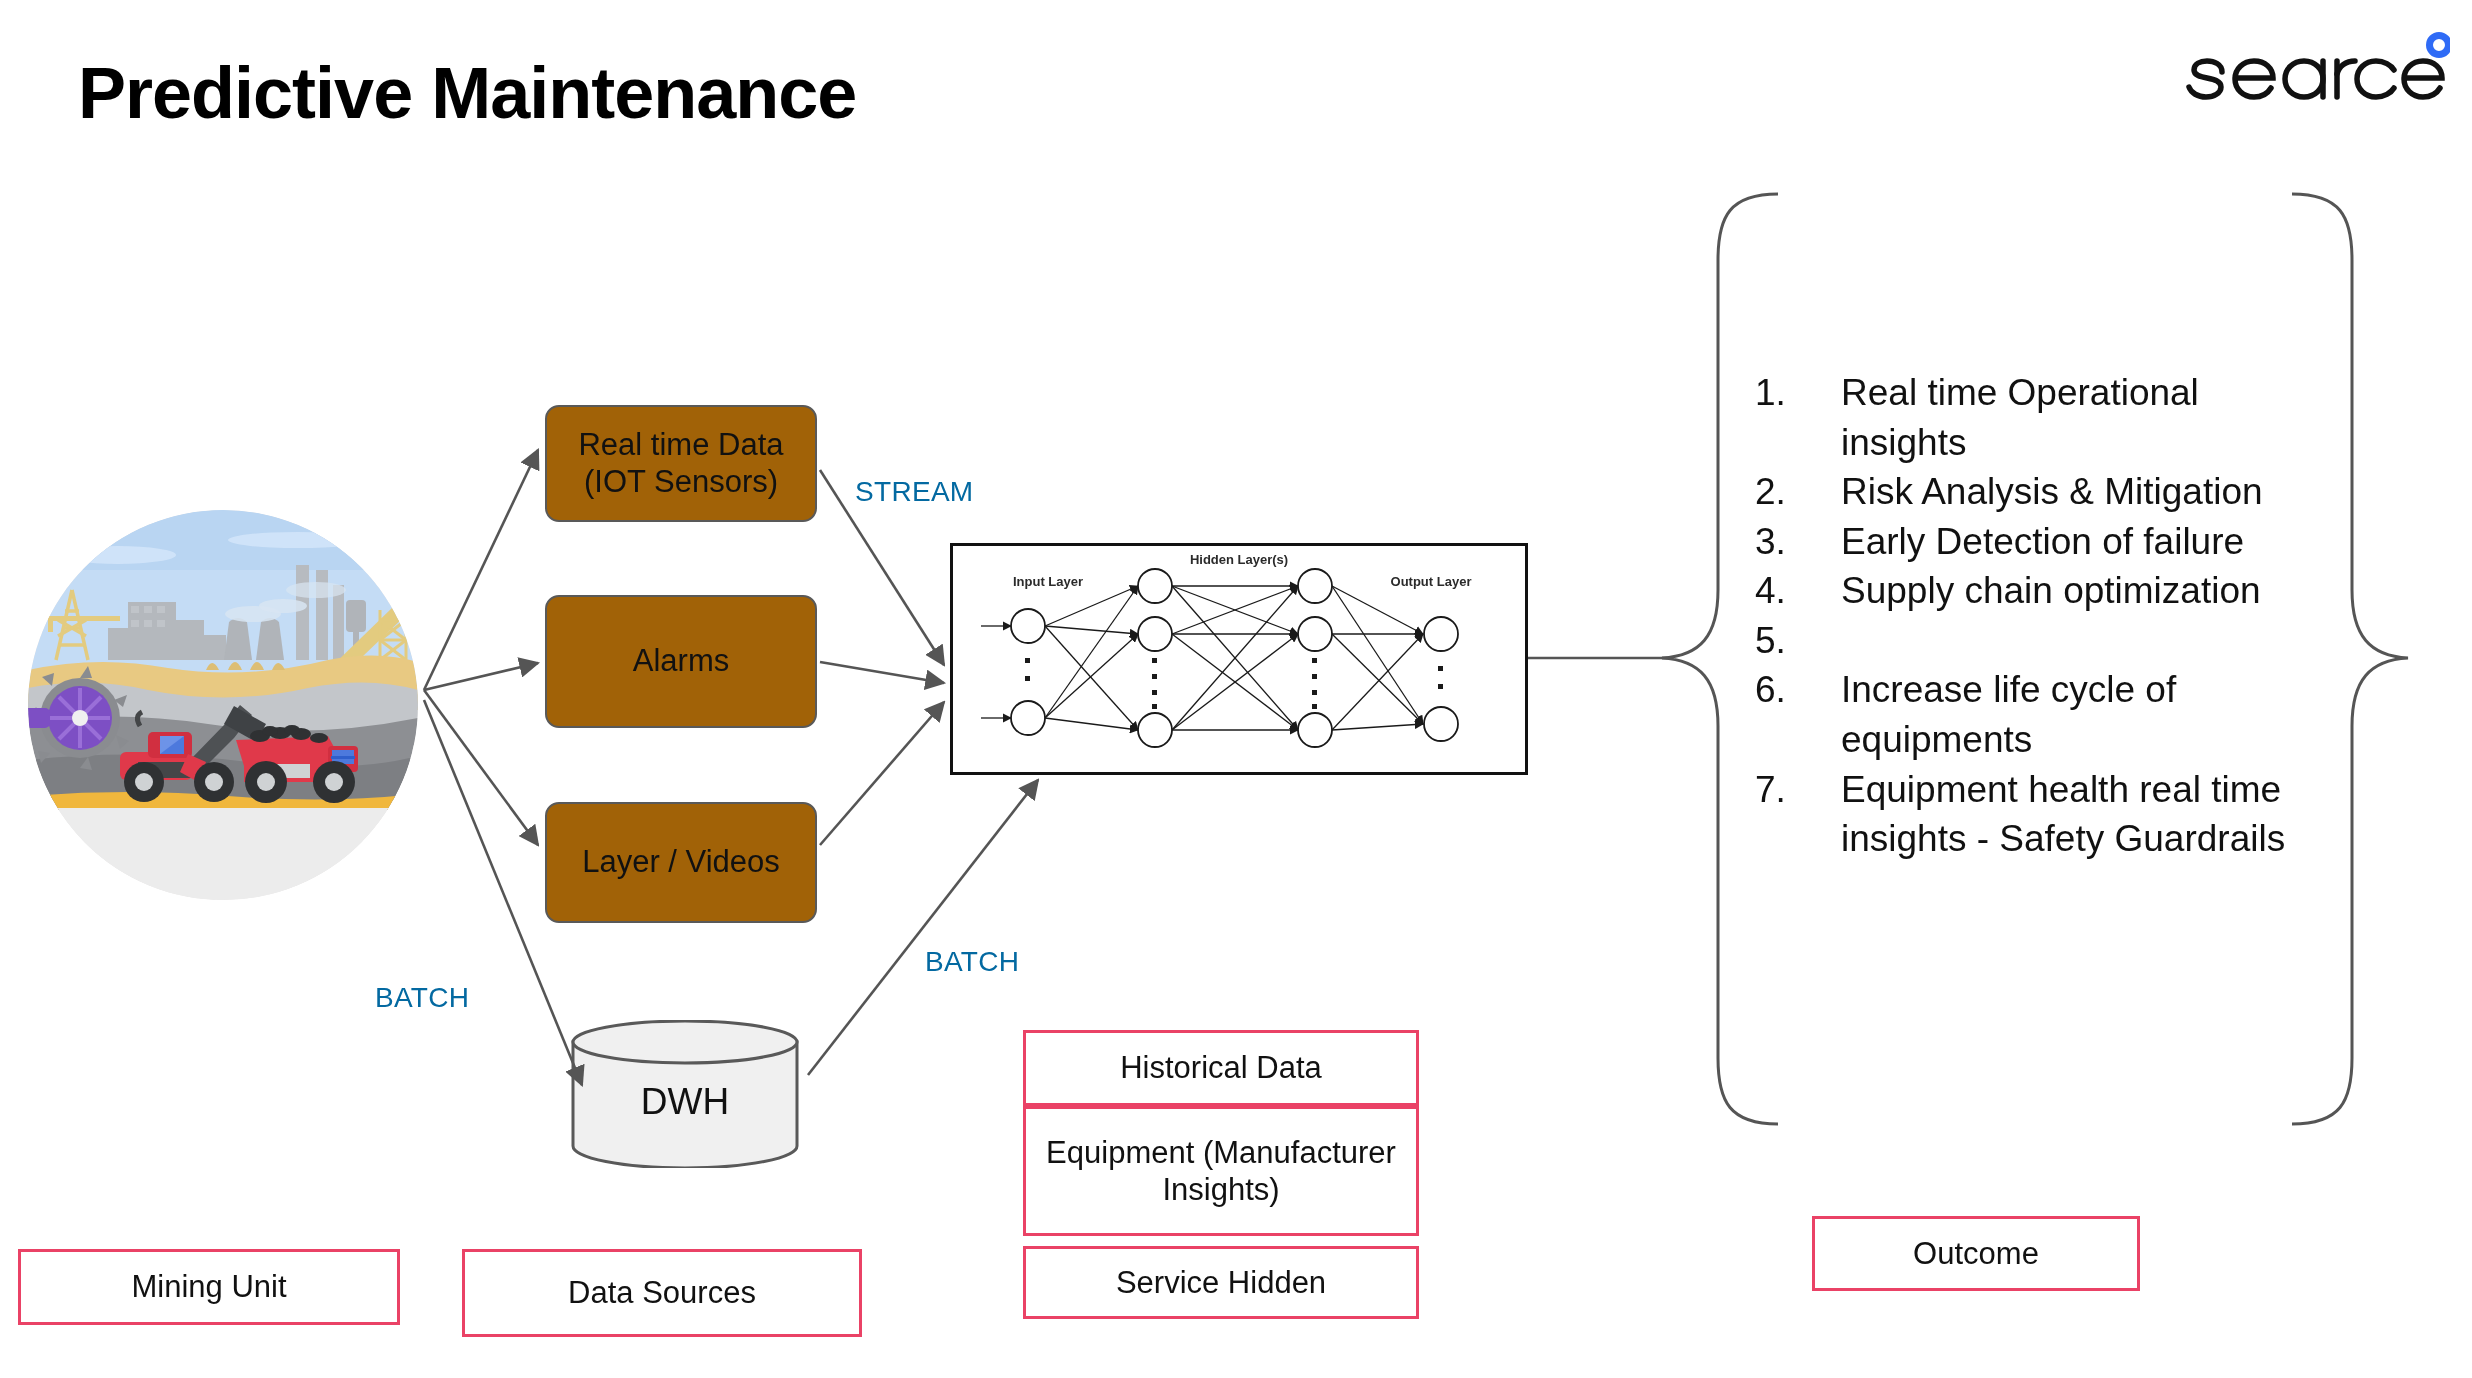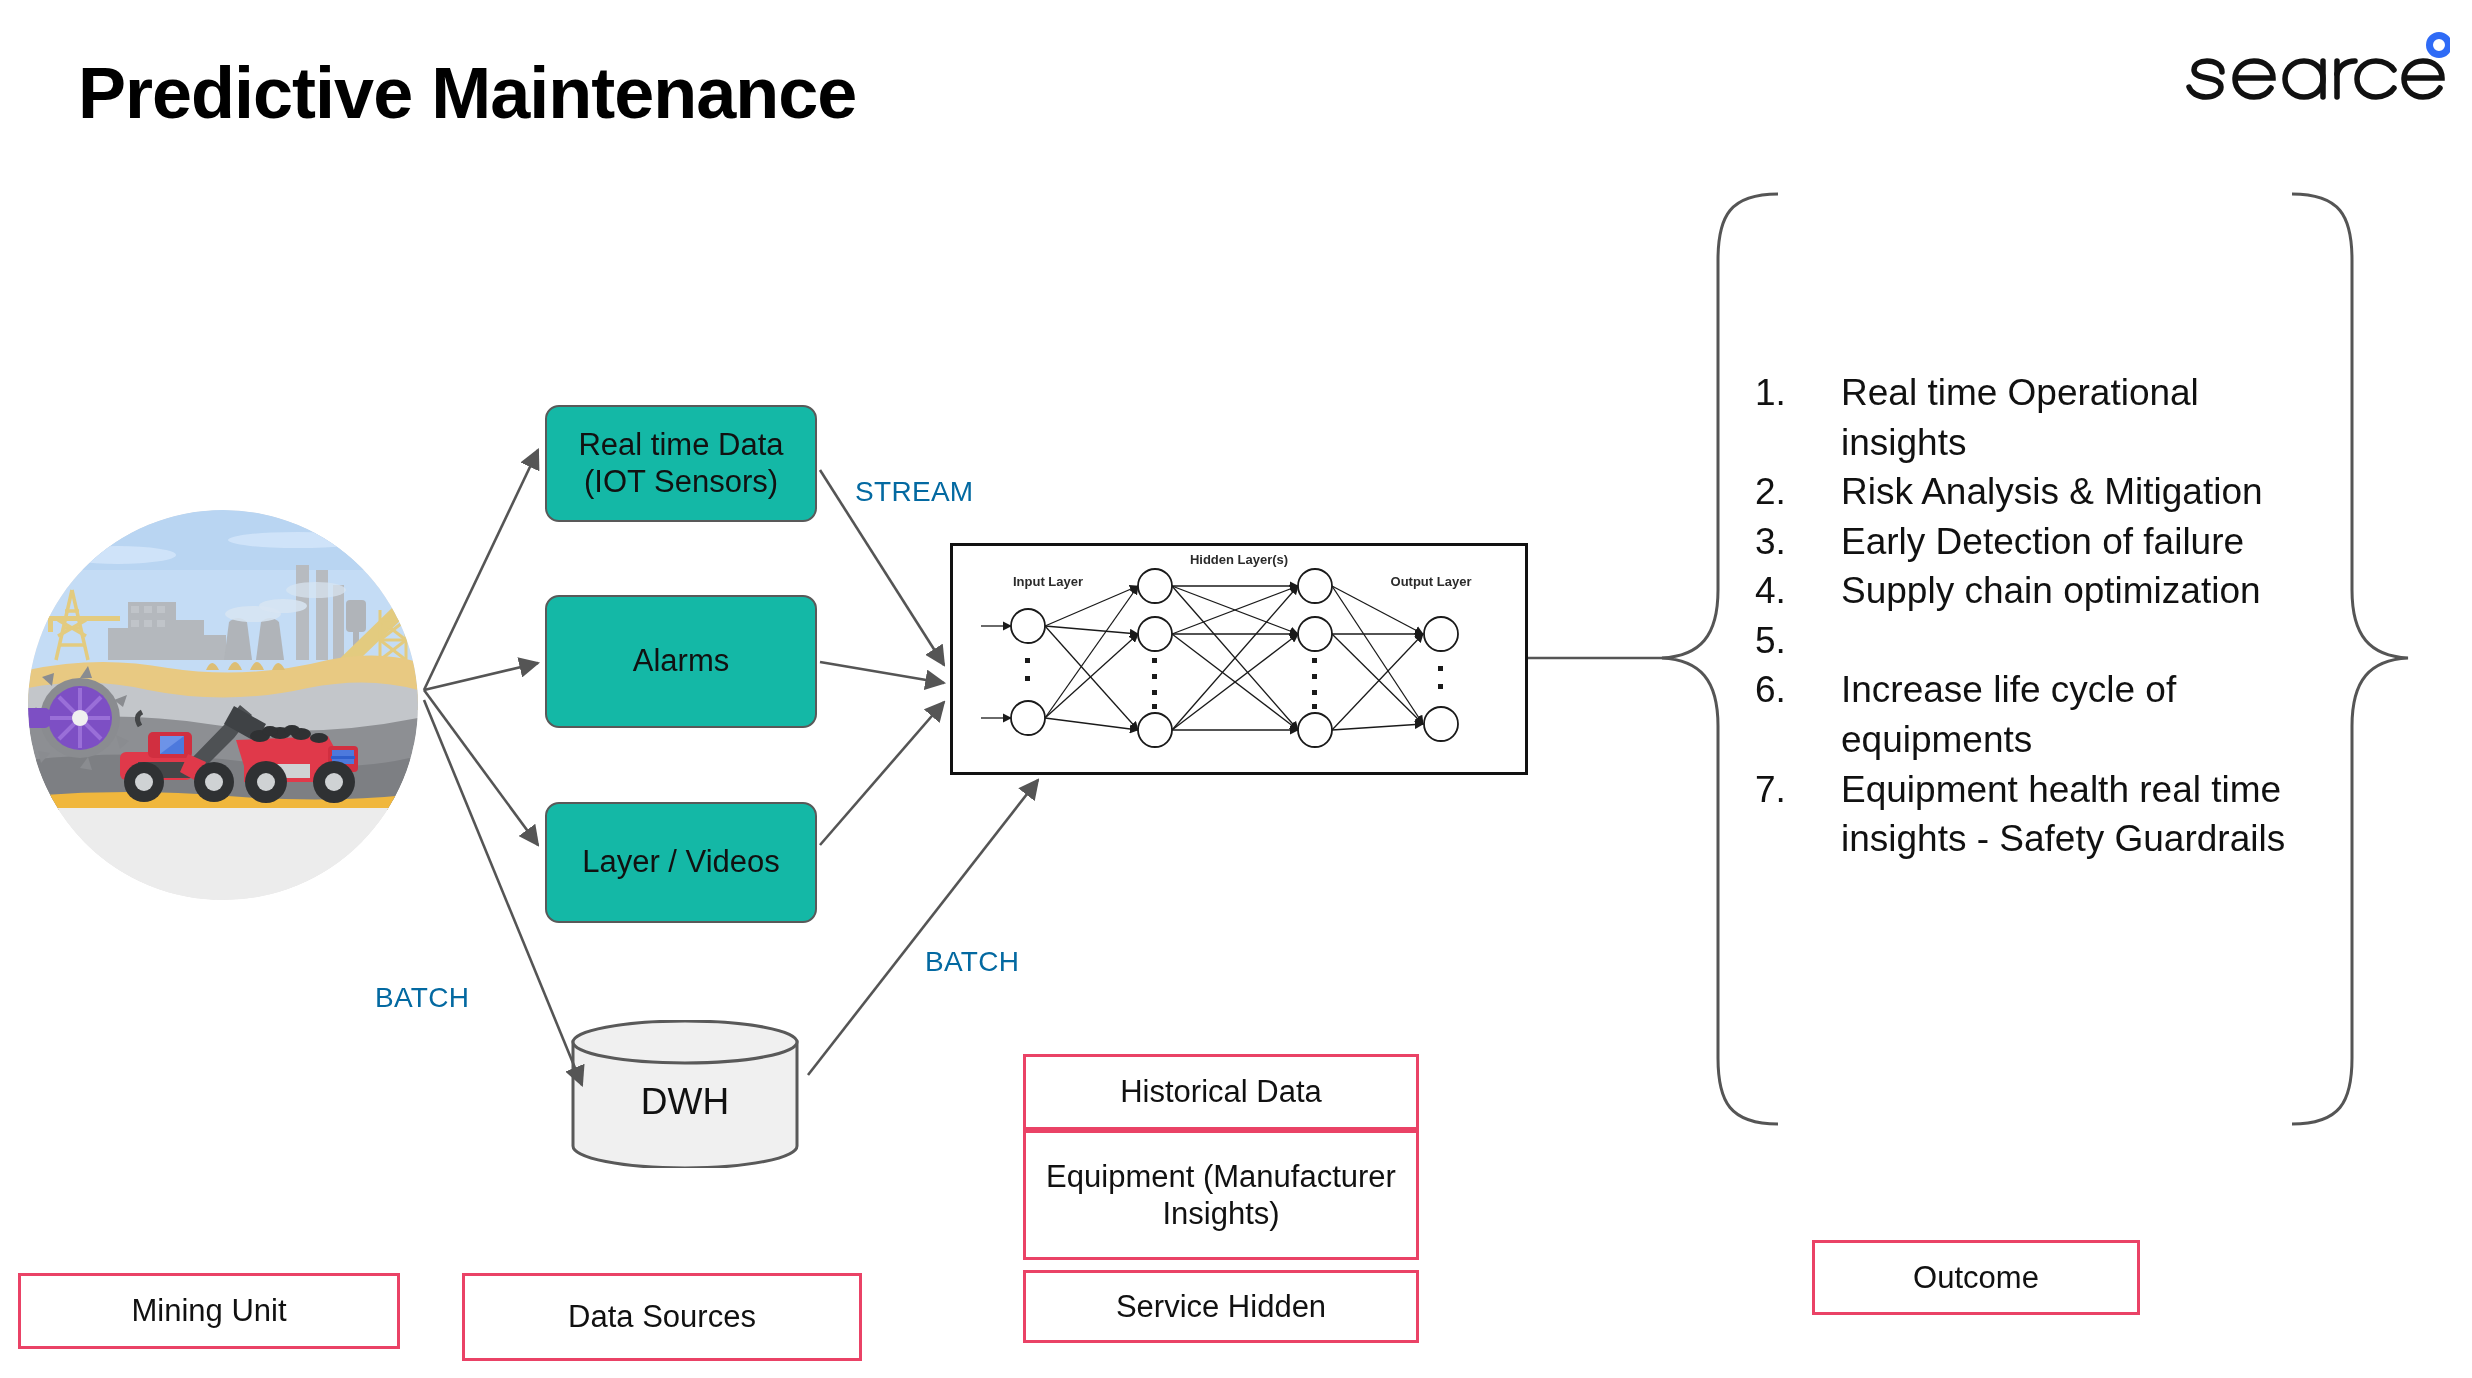--- a/index.html
+++ b/index.html
@@ -10,21 +10,21 @@
   
   #page-title{left:78px;top:52px;font-size:72px;font-weight:700;letter-spacing:-1px;color:#000;}
   #logo{left:2180px;top:30px;width:270px;height:80px;}
   #logo svg{display:block;}
 
   
   #mining-circle{left:28px;top:510px;width:390px;height:390px;border-radius:50%;overflow:hidden;background:#eceaea;}
   #mining-circle svg{display:block;}
 
   
-  .srcbox{border:2.5px solid #595959;border-radius:14px;background:#14b8a6;
+  .srcbox{border:2.5px solid #595959;border-radius:14px;background:#a16207;
           display:flex;align-items:center;justify-content:center;text-align:center;
           font-size:31px;line-height:1.18;color:#111;box-sizing:border-box;padding:14px 10px;}
   #box-realtime{left:545px;top:405px;width:272px;height:117px;}
   #box-alarms  {left:545px;top:595px;width:272px;height:133px;}
   #box-images  {left:545px;top:802px;width:272px;height:121px;}
 
   
   #dwh{left:570px;top:1020px;width:230px;height:148px;}
   #dwh svg{display:block;}
   #dwh-label{left:570px;top:1081px;width:230px;text-align:center;font-size:37px;color:#111;}
@@ -45,21 +45,21 @@
   #brace-left svg,#brace-right svg{display:block;}
 
   #outcome-list{left:1755px;top:368px;width:560px;}
   .olitem{display:flex;margin-bottom:0px;}
   .olnum{width:86px;flex:none;font-size:37px;line-height:1.34;color:#111;}
   .oltext{font-size:37px;line-height:1.34;color:#111;}
 
   
   .redbox{border:3px solid #ea4266;background:#fff;box-sizing:border-box;
           display:flex;align-items:center;justify-content:center;text-align:center;
-          font-size:31px;line-height:1.2;color:#111;padding:4px 8px;margin-top:24px;}
+          font-size:31px;line-height:1.2;color:#111;padding:4px 8px;}
   #red-historical{left:1023px;top:1030px;width:396px;height:76px;}
   #red-equipment {left:1023px;top:1106px;width:396px;height:130px;}
   #red-service   {left:1023px;top:1246px;width:396px;height:73px;}
   #red-mining    {left:18px;  top:1249px;width:382px;height:76px;}
   #red-datasrc   {left:462px; top:1249px;width:400px;height:88px;}
   #red-outcome   {left:1812px;top:1216px;width:328px;height:75px;text-align:center;}
 
   
   #connectors{left:0;top:0;width:2472px;height:1378px;pointer-events:none;}
 </style>

